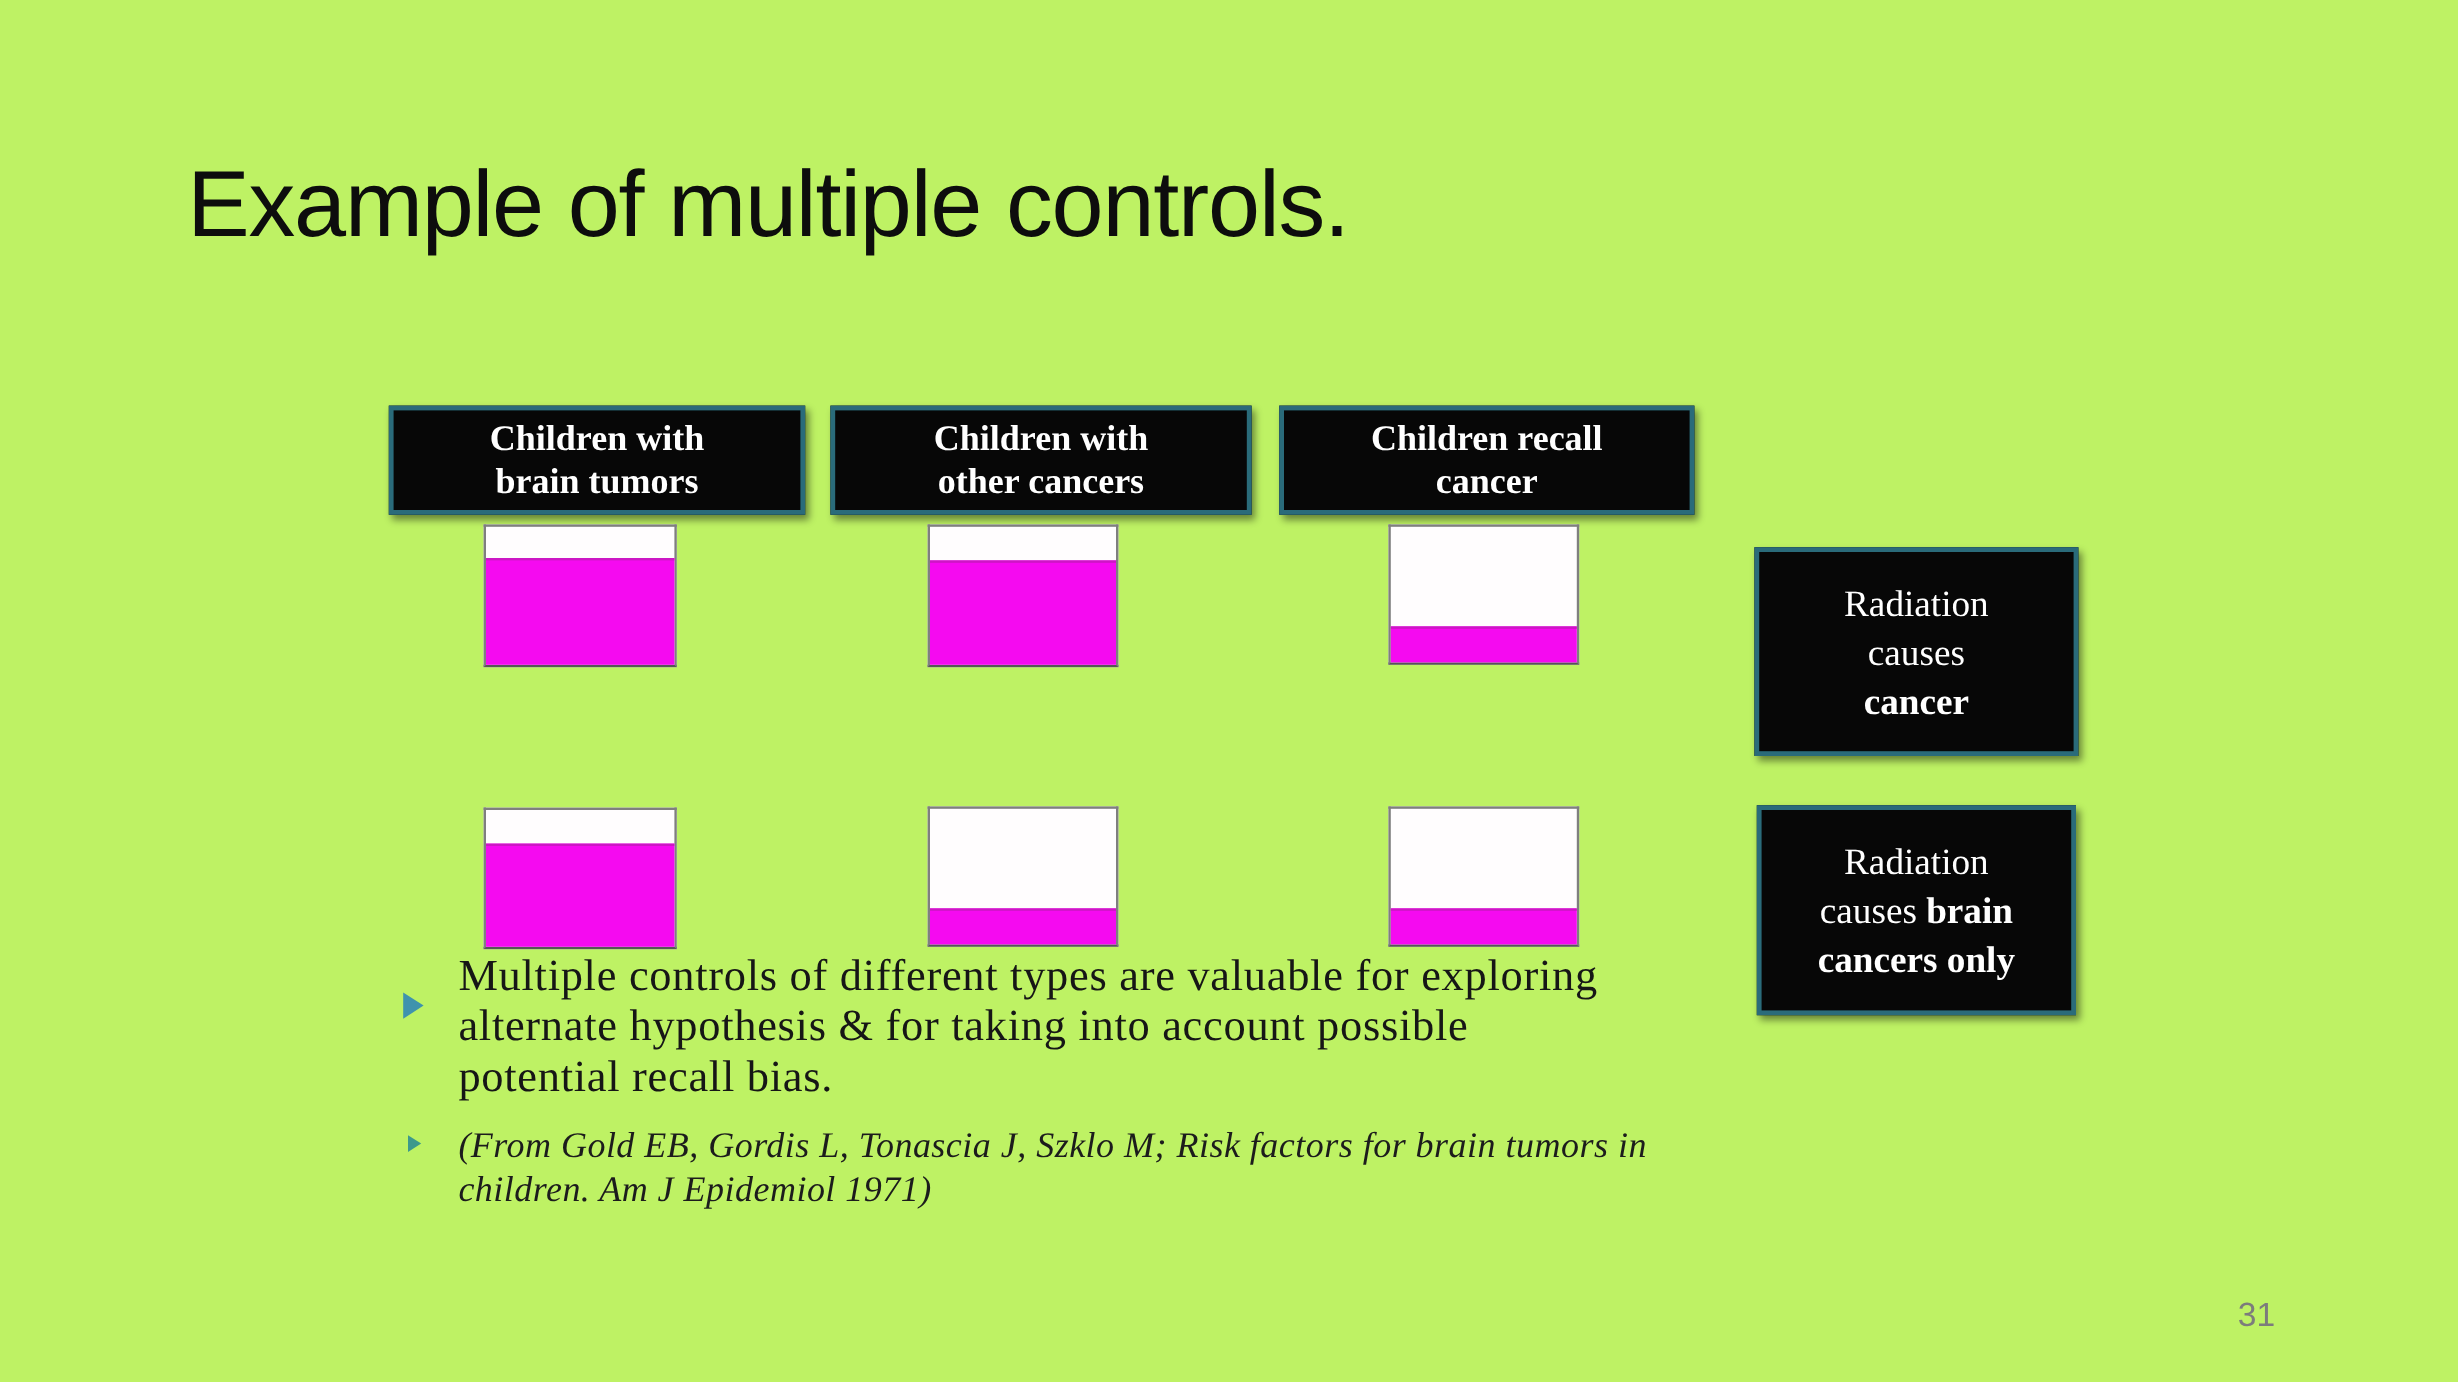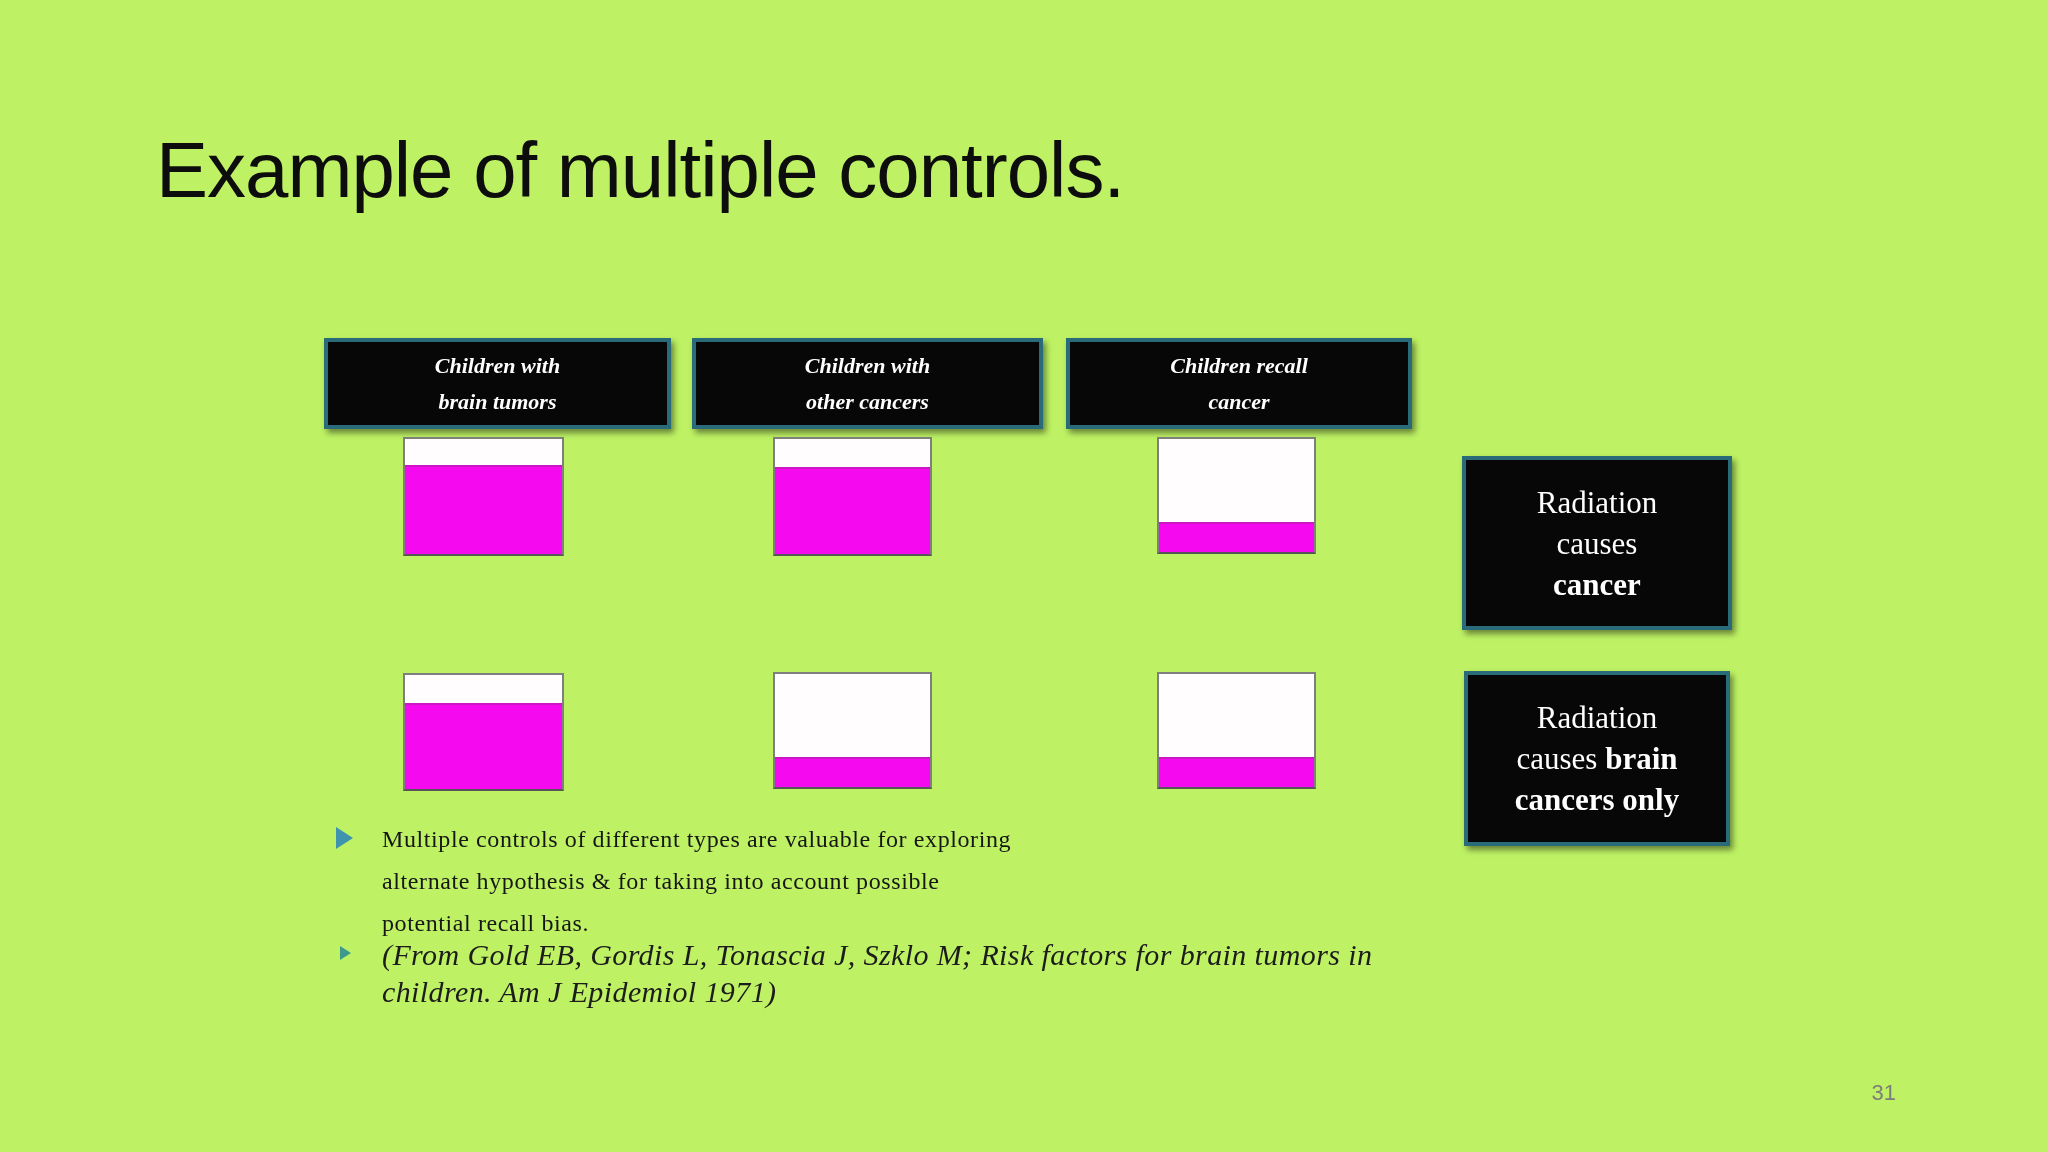--- a/index.html
+++ b/index.html
@@ -7,42 +7,42 @@
          font-family:"Liberation Sans",sans-serif;}
 
   .title{position:absolute;left:156px;top:130px;font-size:78px;line-height:1.05;
          letter-spacing:-1px;color:#0d0d0d;white-space:nowrap;}
 
   .blackbox{position:absolute;background:#070707;border:4px solid #2a6b7a;
             box-shadow:3px 4px 6px rgba(0,0,0,.45);
             color:#ffffff;display:flex;align-items:center;justify-content:center;
             text-align:center;font-family:"Liberation Serif",serif;
             white-space:pre-line;}
-  .header-box{font-weight:700;font-size:22px;line-height:36px;font-style:italic;}
+  .header-box{font-weight:700;font-size:30px;line-height:36px;}
   .conclusion-box{font-weight:400;font-size:31px;line-height:41px;margin-top:48px;}
   .conclusion-box .bold{font-weight:700;}
 
   .beaker{position:absolute;border:2px solid #7f7f7f;border-bottom-color:#565656;background:#fffdfe;}
   .beaker-fill{position:absolute;left:0;right:0;bottom:0;background:var(--magenta,#f50af0);
                border-top:2px solid #cc17c4;}
 
   .bullet-tri{position:absolute;width:0;height:0;border-style:solid;border-color:transparent;}
   .tri-large{left:336px;top:827px;border-width:11px 0 11px 17px;}
   .tri-small{left:340px;top:946px;border-width:7px 0 7px 11px;}
 
-  .bullet-text{position:absolute;left:382px;top:818px;width:1440px;
-               font-family:"Liberation Serif",serif;font-size:24px;line-height:42px;
+  .bullet-text{position:absolute;left:382px;top:793px;width:1440px;
+               font-family:"Liberation Serif",serif;font-size:37px;line-height:42px;
                letter-spacing:.6px;color:#161616;white-space:pre-line;}
   .citation-text{position:absolute;left:382px;top:936px;width:1360px;
                font-family:"Liberation Serif",serif;font-style:italic;
                font-size:30px;line-height:37px;letter-spacing:.4px;color:#1c1c1c;white-space:pre-line;}
 
   .footer-credit{position:absolute;left:0;right:0;top:1080px;text-align:center;
                  color:#7c7c7c;font-size:28px;}
-  .page-number{position:absolute;right:152px;top:1080px;color:#7c7c7c;font-size:22px;}
+  .page-number{position:absolute;right:152px;top:1080px;color:#7c7c7c;font-size:28px;}
 </style>
 </head>
 <body>
 
 <div class="slide">
 
   <div class="title">Example of multiple controls.</div>
 
   <div class="blackbox header-box" style="left:324px;top:338px;width:339px;height:83px;">Children with
 brain tumors</div>

